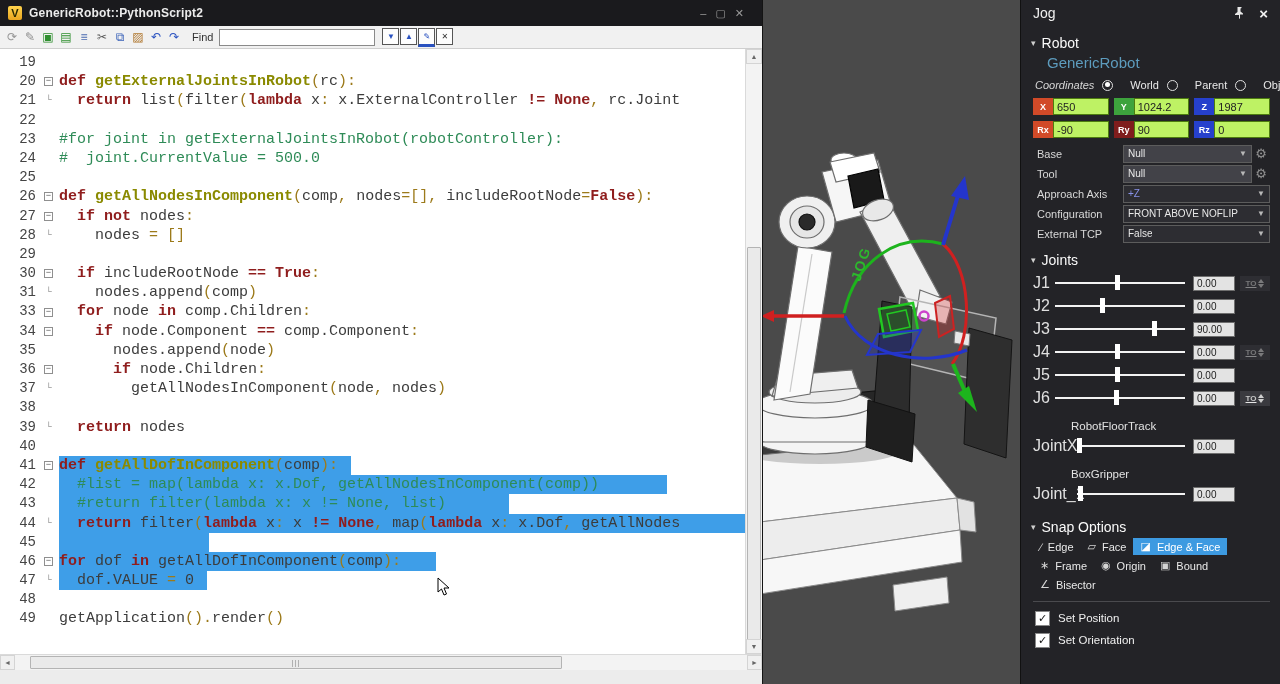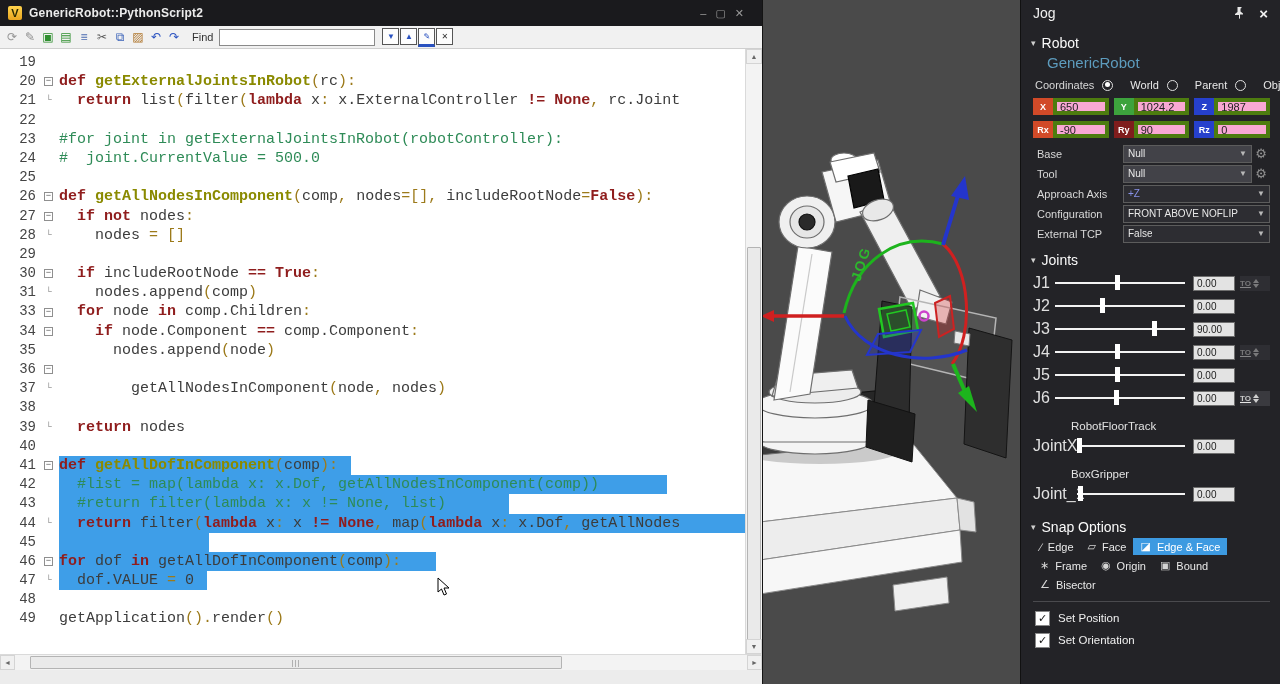--- a/index.html
+++ b/index.html
@@ -93,49 +93,49 @@
   }
   .jog-header{display:flex;align-items:center;height:26px;padding:0 12px 0 12px;}
   .jog-title{font-size:14px;color:#f0f0f0;flex:1;}
   .pin-btn{margin-right:14px;cursor:default;display:flex;}
   .panel-close{color:#f0f0f0;font-size:15px;font-weight:bold;cursor:default;}
   .section-header{display:flex;align-items:center;gap:6px;padding:0 10px;margin-top:8px;height:18px;}
   .tri{font-size:9px;color:#cfcfcf;}
   .section-title{font-size:14px;color:#fafafa;}
   .robot-name{color:#5d9cbe;font-size:15px;margin:2px 0 8px 26px;}
   .coords-bar{display:flex;align-items:center;padding:0 12px 0 14px;margin-bottom:7px;}
-  .coords-label{font-size:11px;color:#d8d8d8;flex:1;}
+  .coords-label{font-size:11px;color:#d8d8d8;flex:1;font-style:italic;}
   .radio-item{display:flex;align-items:center;gap:17px;margin-left:8px;cursor:default;}
   .radio-circle{width:11px;height:11px;border:1.5px solid #e0e0e0;border-radius:50%;box-sizing:border-box;position:relative;flex:none;}
   .radio-circle.sel::after{content:"";position:absolute;left:1.5px;top:1.5px;width:5px;height:5px;background:#fff;border-radius:50%;}
   .radio-label{font-size:11px;color:#e8e8e8;}
   .coord-grid{padding:0 10px 0 12px;}
   .coord-row{display:flex;gap:5px;margin-bottom:6px;}
   .coord-cell{display:flex;flex:1;height:17px;}
   .coord-chip{min-width:16px;padding:0 2px;font-size:9px;font-weight:bold;color:#fff;display:flex;align-items:center;justify-content:center;flex:none;}
-  .coord-input{flex:1;background:#f9a8d4;border:4px solid #4d7c0f;color:#222;font-size:11px;display:flex;align-items:center;padding-left:3px;box-sizing:border-box;}
+  .coord-input{flex:1;background:#bef264;border:1px solid #4d7c0f;color:#222;font-size:11px;display:flex;align-items:center;padding-left:3px;box-sizing:border-box;}
   .dd-row{display:flex;align-items:center;height:19px;margin:0 10px 1px 16px;}
   .dd-label{width:86px;flex:none;font-size:11px;color:#d8d8d8;}
   .dd{
     flex:1;height:16px;background:#424248;border:1px solid #5c5c5c;color:#e8e8e8;
     font-size:10px;display:flex;align-items:center;justify-content:space-between;
     padding:0 4px;cursor:default;min-width:0;
   }
   .dd.dark{background:#2d2d32;}
   .dd .dd-value{overflow:hidden;white-space:nowrap;text-overflow:ellipsis;}
   .dd .caret{font-size:8px;color:#b8b8b8;margin-left:3px;}
   .gear-btn{width:18px;text-align:center;color:#8f8f8f;font-size:13px;flex:none;cursor:default;}
   .joint-row{display:flex;align-items:center;height:16px;margin:0 10px 7px 12px;}
   .joint-label{width:22px;flex:none;font-size:16px;color:#e0e0e0;}
   .joint-label.wide{width:44px;}
   .slider{flex:1;position:relative;height:16px;margin-right:8px;cursor:default;}
   .slider .track{position:absolute;left:0;right:0;top:7px;height:2px;background:#f2f2f2;}
   .slider .thumb{position:absolute;top:0;width:5px;height:15px;background:#fff;}
   .joint-value{width:42px;flex:none;height:15px;background:#e3e3e3;border:1px solid #6e6e6e;color:#222;font-size:10px;display:flex;align-items:center;padding-left:3px;box-sizing:border-box;}
-  .to-chip{width:30px;flex:none;margin-left:5px;height:15px;background:#3a3a3f;display:flex;align-items:center;gap:2px;cursor:default;text-decoration:underline;}
+  .to-chip{width:30px;flex:none;margin-left:5px;height:15px;background:#3a3a3f;display:flex;align-items:center;justify-content:center;gap:2px;cursor:default;text-decoration:underline;}
   .to-chip.dim{opacity:.5;}
   .to-chip .to-txt{font-size:8px;color:#c8c8c8;font-weight:bold;}
   .spin{display:flex;flex-direction:column;gap:1px;}
   .spin i{display:block;width:0;height:0;border-left:3px solid transparent;border-right:3px solid transparent;}
   .spin .up{border-bottom:4px solid #cfcfcf;}
   .spin .dn{border-top:4px solid #cfcfcf;}
   .to-spacer{width:35px;flex:none;}
   .axis-group-label{font-size:11.5px;color:#e2e2e2;margin:14px 0 6px 14px;padding-left:36px;}
   .snap-wrap{padding:2px 6px 0 12px;}
   .snap-row{display:flex;margin-bottom:2px;}
@@ -346,20 +346,21 @@
         <div class="code-line">
           <span class="line-number">35</span>
           <span class="fold-col"></span>
           <span class="line-text"><span class="tok-n">      nodes.append</span><span class="tok-p">(</span><span class="tok-n">node</span><span class="tok-p">)</span></span>
         </div>
         <div class="code-line">
           <span class="line-number">36</span>
           <span class="fold-col">
             <span class="fold-box">−</span>
           </span>
+          <span class="line-text"><span class="tok-n">      </span><span class="tok-k">if</span><span class="tok-n"> node.Children</span><span class="tok-p">:</span></span>
         </div>
         <div class="code-line">
           <span class="line-number">37</span>
           <span class="fold-col">
             <span class="fold-end">└</span>
           </span>
           <span class="line-text"><span class="tok-n">        getAllNodesInComponent</span><span class="tok-p">(</span><span class="tok-n">node</span><span class="tok-p">,</span><span class="tok-n"> nodes</span><span class="tok-p">)</span></span>
         </div>
         <div class="code-line">
           <span class="line-number">38</span>

